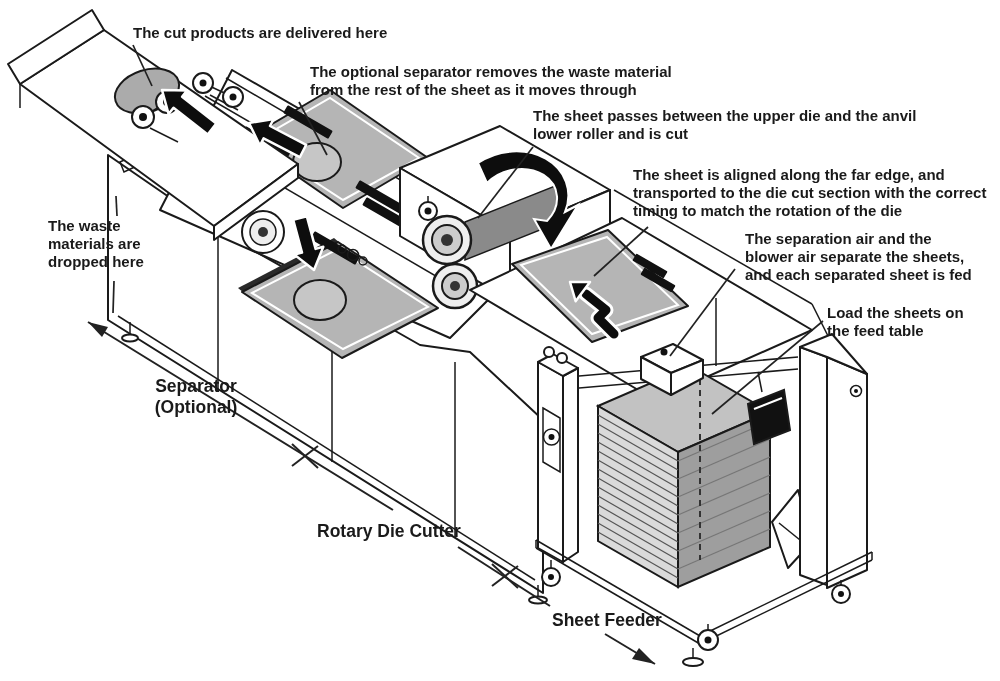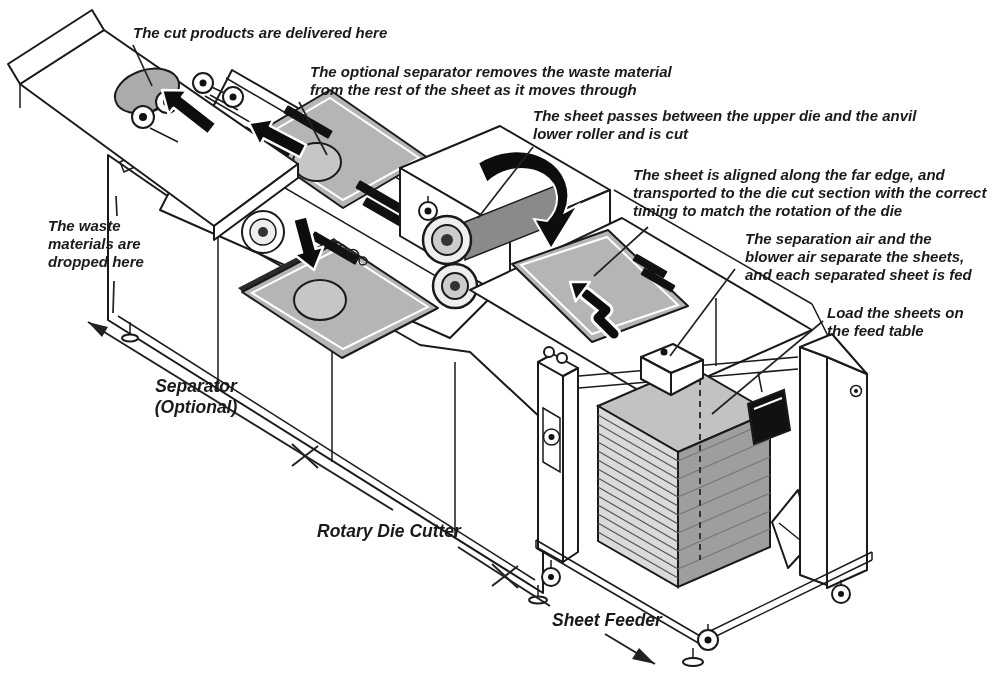--- a/index.html
+++ b/index.html
@@ -5,21 +5,21 @@
   :root{
     --ink:#1a1a1a;
     --sheet-gray:#b5b5b5;
     --stack-top:#c2c2c2;
     --stack-left:#dadada;
     --stack-right:#9e9e9e;
     --bg:#ffffff;
   }
   html,body{margin:0;padding:0;background:var(--bg);}
   .stage{position:relative;width:1000px;height:681px;background:var(--bg);overflow:hidden;
-         font-family:"Liberation Sans",sans-serif;font-style:italic;}
+         font-family:"Liberation Sans",sans-serif;}
   svg{position:absolute;left:0;top:0;}
   .outline{fill:#ffffff;stroke:var(--ink);stroke-width:2;stroke-linejoin:round;}
   .thin{fill:none;stroke:var(--ink);stroke-width:1.5;}
   .leader{fill:none;stroke:#222222;stroke-width:1.7;}
   .dim{fill:none;stroke:#222222;stroke-width:2;}
   .graysheet{fill:var(--sheet-gray);stroke:var(--ink);stroke-width:2;stroke-linejoin:round;}
   .inset{fill:none;stroke:#ffffff;stroke-width:2;}
   .bar{fill:#111111;}
   .flowarrow{fill:#0d0d0d;stroke:#ffffff;stroke-width:2.5;stroke-linejoin:round;}
   .ann{font-size:15px;font-weight:bold;fill:var(--ink);}

